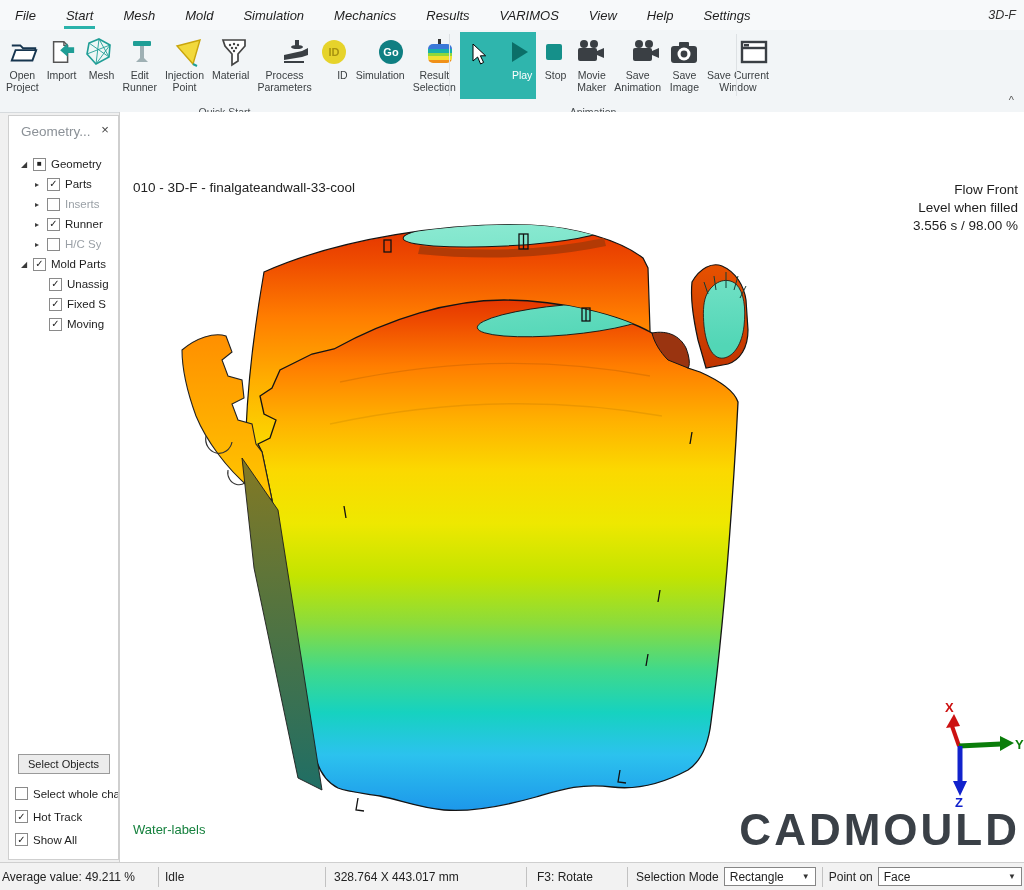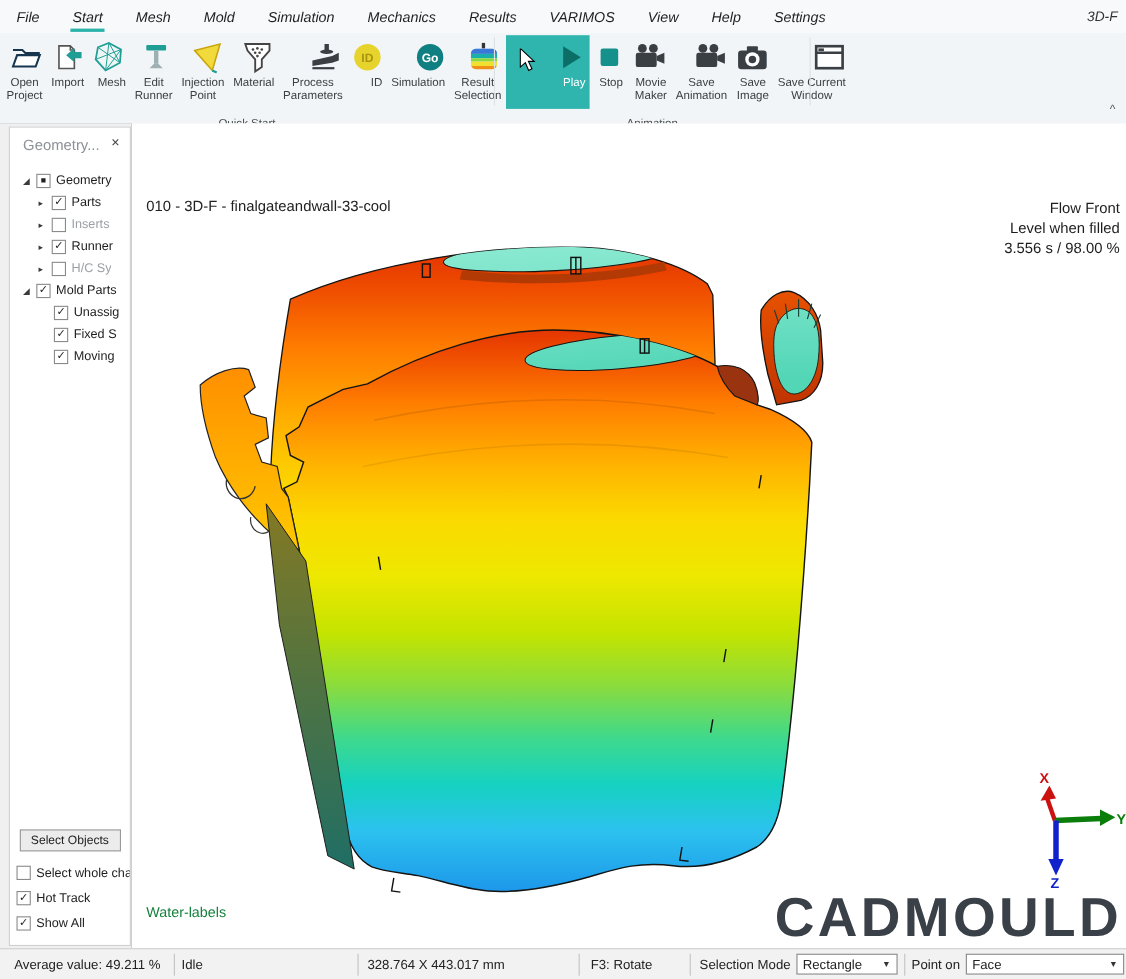--- a/index.html
+++ b/index.html
@@ -53,21 +53,21 @@
            font-size:11px;color:#222;display:flex;align-items:center;justify-content:center;}
   .chk-row{display:flex;align-items:center;padding-left:6px;height:23px;font-size:11.5px;color:#1d1d1d;}
   .chk-row .tbox{margin-right:5px;}
   .chk-row .tlabel{white-space:nowrap;overflow:hidden;max-width:86px;}
 
   
   .viewport{position:absolute;left:119px;top:112px;width:905px;height:750px;background:#fff;border-left:1px solid #cfcfcf;}
   .model-title{position:absolute;left:133px;top:180px;font-size:13.5px;color:#222;}
   .result-block{position:absolute;right:6px;top:181px;text-align:right;font-size:13.5px;color:#1d1d1d;line-height:18px;}
   .water-label{position:absolute;left:133px;top:822px;font-size:13px;color:#15803d;}
-  .brand{position:absolute;right:4px;top:805px;font-size:50px;font-weight:bold;letter-spacing:3px;color:#3a4047;}
+  .brand{position:absolute;right:4px;top:805px;font-size:44px;font-weight:bold;letter-spacing:3px;color:#3a4047;}
   .axes-svg{position:absolute;left:915px;top:700px;width:110px;height:108px;}
   .model-svg{position:absolute;left:119px;top:112px;width:905px;height:750px;}
 
   
   .statusbar{position:absolute;left:0;bottom:0;width:100%;height:28px;background:#f2f2f2;border-top:1px solid #cfcfcf;
              display:flex;align-items:center;font-size:12px;color:#222;}
   .sseg{height:100%;display:flex;align-items:center;}
   .sdiv{width:1px;height:20px;background:#c2c2c2;}
   .combo{border:1px solid #868686;background:#fff;height:19px;font-size:12px;display:flex;align-items:center;
          justify-content:space-between;padding:0 5px;color:#222;}
@@ -502,21 +502,21 @@
         </div>
         <div class="chk-row">
           <span class="tbox">✓</span>
           <span class="tlabel">Show All</span>
         </div>
       </div>
     </div>
   </div>
 
   <div class="statusbar">
-    <div class="sseg" style="width:158px;padding-left:13px;">Average value: 49.211 %</div>
+    <div class="sseg" style="width:158px;padding-left:2px;">Average value: 49.211 %</div>
     <div class="sdiv"></div>
     <div class="sseg" style="width:166px;padding-left:6px;">Idle</div>
     <div class="sdiv"></div>
     <div class="sseg" style="width:200px;padding-left:8px;">328.764 X 443.017 mm</div>
     <div class="sdiv"></div>
     <div class="sseg" style="width:100px;padding-left:10px;">F3: Rotate</div>
     <div class="sdiv"></div>
     <div class="sseg" style="padding-left:8px;">Selection Mode</div>
     <div class="combo" style="width:92px;margin-left:5px;">
       <span>Rectangle</span>

